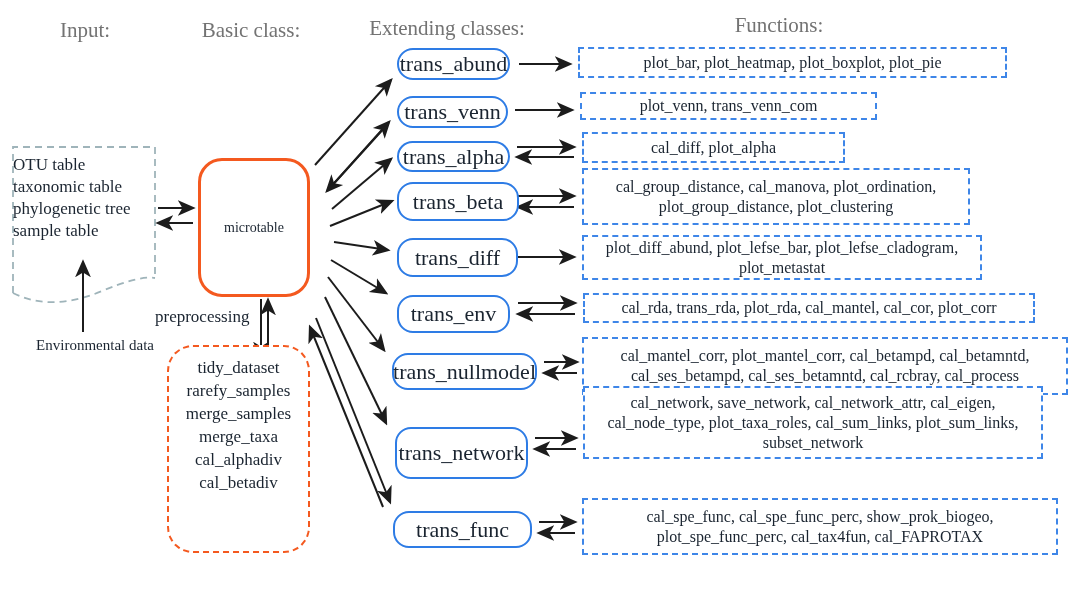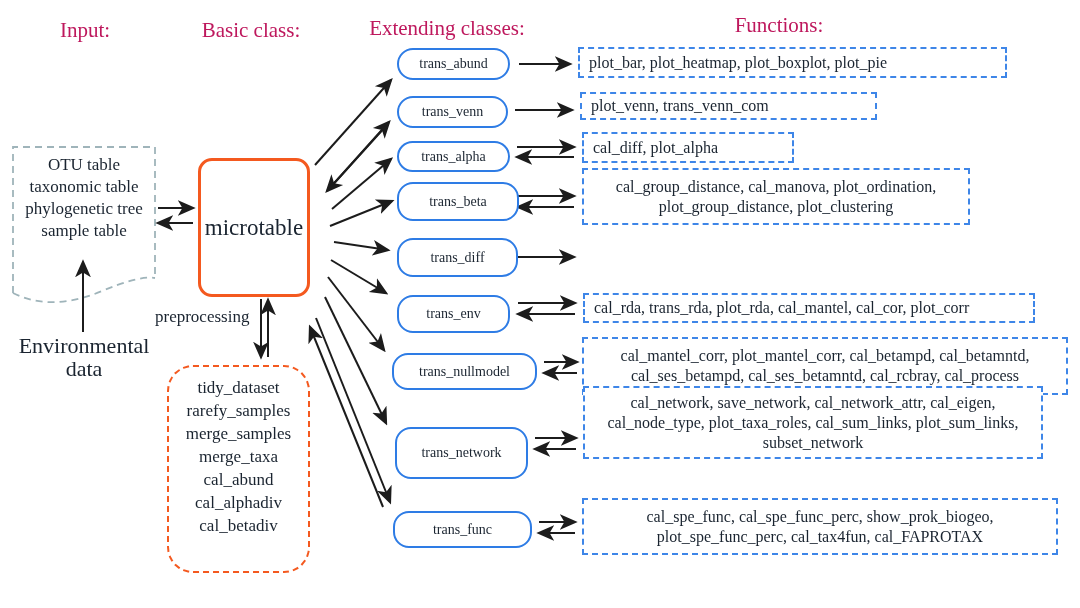--- a/index.html
+++ b/index.html
@@ -1,42 +1,42 @@
 <!DOCTYPE html>
 <html><head>
 <meta charset="utf-8">
 <style>
   html,body{margin:0;padding:0;background:#fff;}
   .canvas{
     position:relative;width:1080px;height:608px;background:#ffffff;overflow:hidden;
     font-family:"Liberation Serif","DejaVu Serif",serif;color:#1a2430;
   }
   .arrows{position:absolute;left:0;top:0;width:1080px;height:608px;pointer-events:none;}
-  .hdr{position:absolute;transform:translateX(-50%);font-size:21px;white-space:nowrap;color:#be185d;}
-  .inlines{position:absolute;left:13px;top:154px;width:142px;text-align:center;font-size:17px;line-height:22px;}
-  .envlabel{position:absolute;left:14px;top:334px;width:140px;text-align:center;font-size:22px;line-height:23px;}
+  .hdr{position:absolute;transform:translateX(-50%);font-size:21px;white-space:nowrap;color:#737373;}
+  .inlines{position:absolute;left:13px;top:154px;width:142px;text-align:left;font-size:17px;line-height:22px;}
+  .envlabel{position:absolute;left:14px;top:334px;width:140px;text-align:right;font-size:15px;line-height:23px;}
   .micro{
     position:absolute;left:198px;top:158px;width:112px;height:139px;box-sizing:border-box;
-    border:3px solid #f4591f;border-radius:14px;background:#fff;
-    display:flex;align-items:center;justify-content:center;font-size:23px;
+    border:3px solid #f4591f;border-radius:24px;background:#fff;
+    display:flex;align-items:center;justify-content:center;font-size:14px;
   }
   .preplabel{position:absolute;left:155px;top:307px;font-size:17px;white-space:nowrap;}
   .prebox{
-    position:absolute;left:167px;top:365px;width:143px;height:208px;box-sizing:border-box;
+    position:absolute;left:167px;top:345px;width:143px;height:208px;box-sizing:border-box;
     border:2px dashed #f4591f;border-radius:26px;background:#fff;
     text-align:center;font-size:17px;line-height:23px;padding-top:9px;
   }
   .cbox{
     position:absolute;box-sizing:border-box;border:2.5px solid #2e7ce5;border-radius:16px;
     background:#fff;display:flex;align-items:center;justify-content:center;
-    font-size:14px;white-space:nowrap;
+    font-size:22px;white-space:nowrap;
   }
   .fbox{
     position:absolute;box-sizing:border-box;border:2px dashed #3e86e8;background:#fff;
-    display:flex;align-items:center;text-align:center;
+    display:flex;align-items:center;justify-content:center;text-align:center;
     font-size:16px;line-height:20px;padding:1px 9px;
   }
 </style>
 </head>
 <body>
 
 <div class="canvas">
 
   <svg class="arrows" viewBox="0 0 1080 608">
     <defs>
@@ -114,21 +114,20 @@
     <span>microtable</span>
   </div>
 
   <div class="preplabel">preprocessing</div>
 
   <div class="prebox">
     <div>tidy_dataset</div>
     <div>rarefy_samples</div>
     <div>merge_samples</div>
     <div>merge_taxa</div>
-    <div>cal_abund</div>
     <div>cal_alphadiv</div>
     <div>cal_betadiv</div>
   </div>
 
   <div class="cbox" style="left:397px;top:48px;width:113px;height:32px">
       <span>trans_abund</span>
     </div>
   <div class="cbox" style="left:397px;top:96px;width:111px;height:32px">
       <span>trans_venn</span>
     </div>
@@ -153,25 +152,28 @@
   <div class="cbox" style="left:393px;top:511px;width:139px;height:37px">
       <span>trans_func</span>
     </div>
 
   <div class="fbox" style="left:578px;top:47px;width:429px;height:31px">
       <span>plot_bar, plot_heatmap, plot_boxplot, plot_pie</span>
     </div>
   <div class="fbox" style="left:580px;top:92px;width:297px;height:28px">
       <span>plot_venn, trans_venn_com</span>
     </div>
-  <div class="fbox" style="left:582px;top:132px;width:212px;height:31px">
+  <div class="fbox" style="left:582px;top:132px;width:263px;height:31px">
       <span>cal_diff, plot_alpha</span>
     </div>
   <div class="fbox" style="left:582px;top:168px;width:388px;height:57px">
       <span>cal_group_distance, cal_manova, plot_ordination, plot_group_distance, plot_clustering</span>
+    </div>
+  <div class="fbox" style="left:582px;top:235px;width:400px;height:45px">
+      <span>plot_diff_abund, plot_lefse_bar, plot_lefse_cladogram, plot_metastat</span>
     </div>
   <div class="fbox" style="left:583px;top:293px;width:452px;height:30px">
       <span>cal_rda, trans_rda, plot_rda, cal_mantel, cal_cor, plot_corr</span>
     </div>
   <div class="fbox" style="left:582px;top:337px;width:486px;height:58px">
       <span>cal_mantel_corr, plot_mantel_corr, cal_betampd, cal_betamntd, cal_ses_betampd, cal_ses_betamntd, cal_rcbray, cal_process</span>
     </div>
   <div class="fbox" style="left:583px;top:386px;width:460px;height:73px">
       <span>cal_network, save_network, cal_network_attr, cal_eigen, cal_node_type, plot_taxa_roles, cal_sum_links, plot_sum_links, subset_network</span>
     </div>

